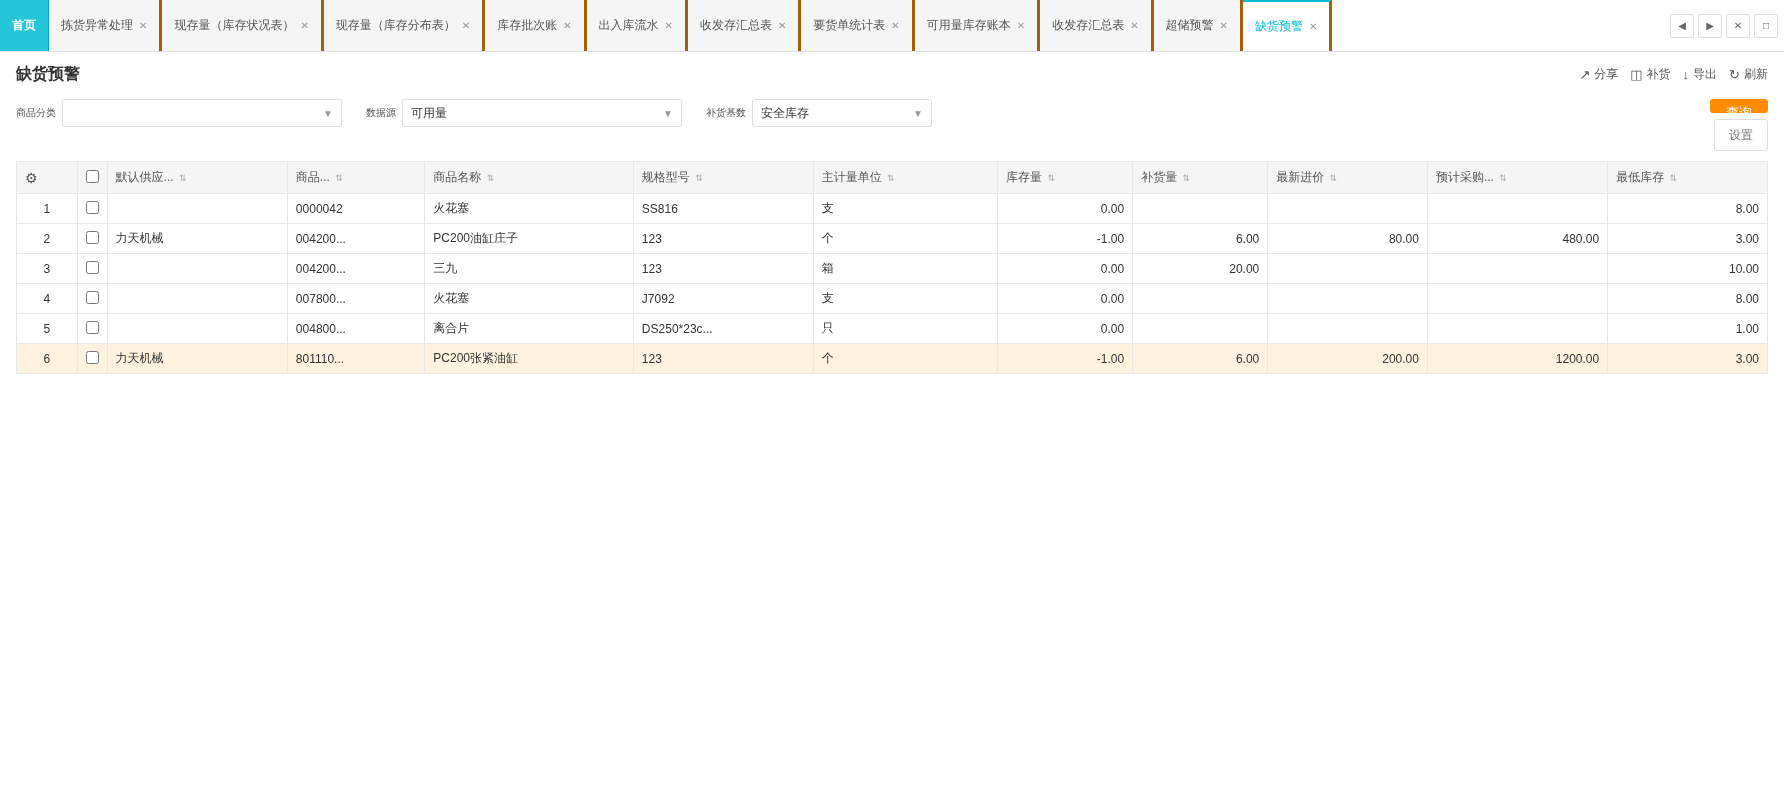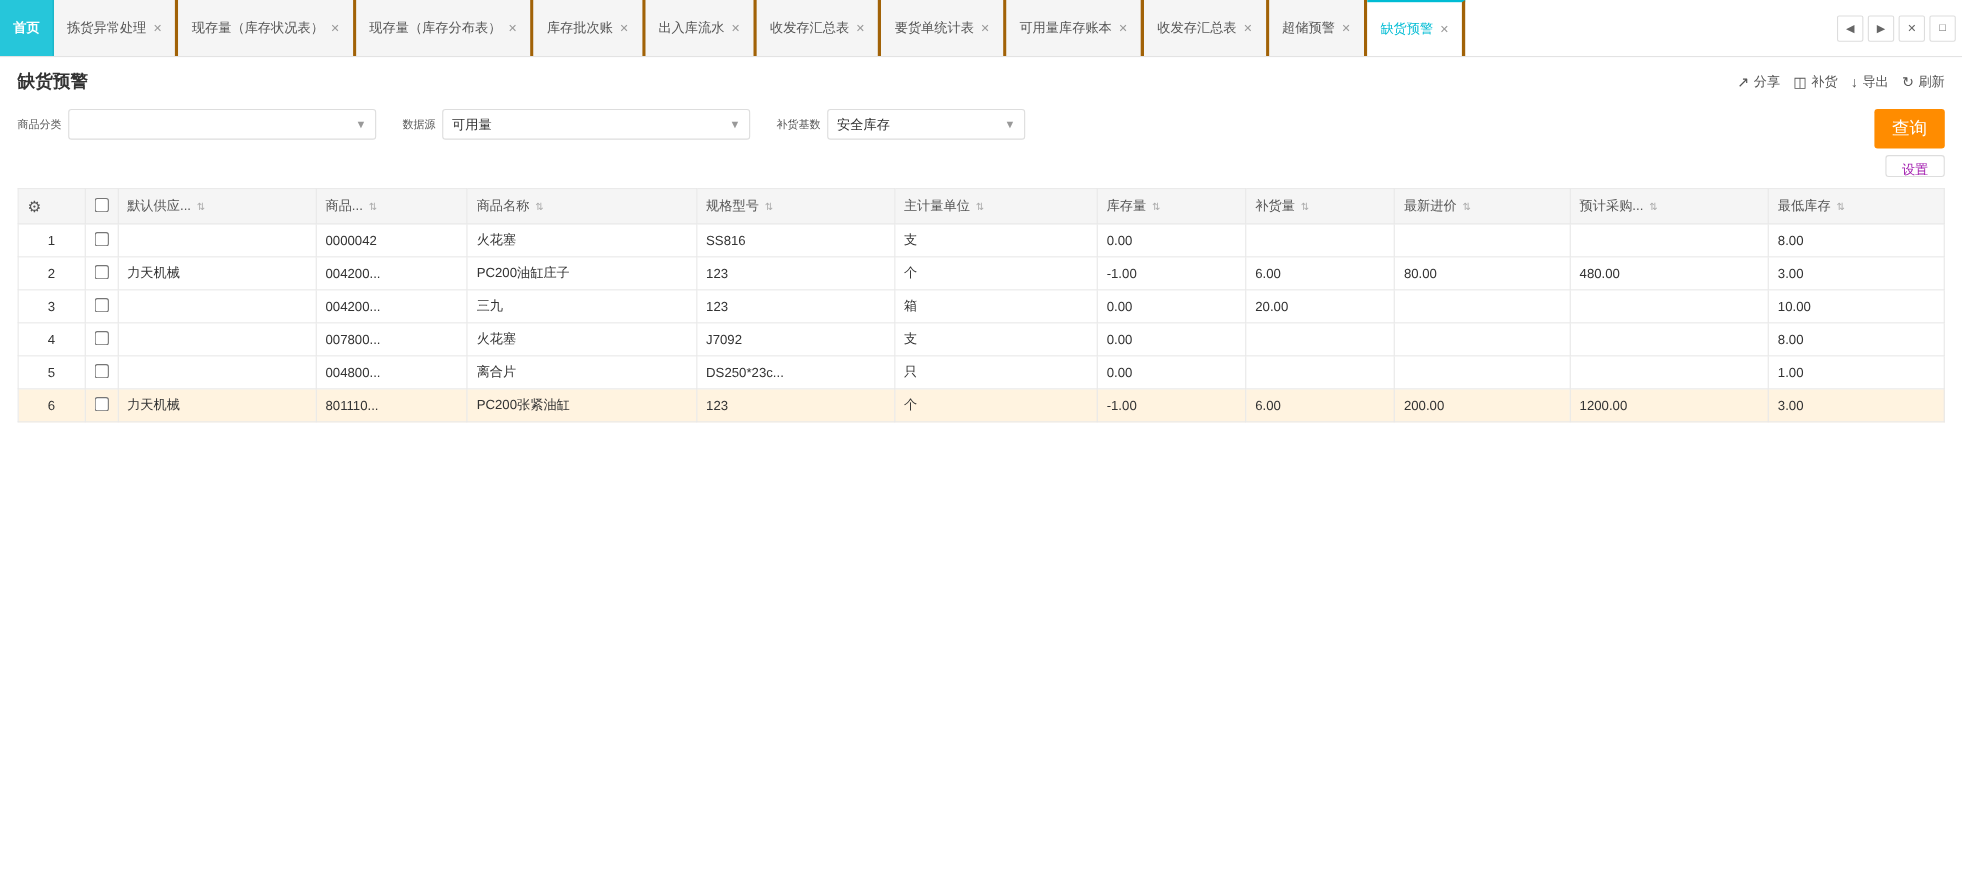--- a/index.html
+++ b/index.html
@@ -131,32 +131,32 @@
       color: #333;
       font-size: 12px;
     }
     .btn-query {
       background: #ff8c00;
       color: #fff;
       border: none;
       border-radius: 3px;
       padding: 5px 16px;
       cursor: pointer;
-      font-size: 16px;
-      height: 36px;
+      font-size: 13px;
+      height: 14px;
     }
     .btn-settings {
       background: #fff;
-      color: #a21caf;
+      color: #737373;
       border: 1px solid #ddd;
       border-radius: 3px;
       padding: 4px 14px;
       cursor: pointer;
       font-size: 12px;
-      height: 20px;
+      height: 32px;
     }
 
     
     .data-table {
       width: 100%;
       border-collapse: collapse;
       font-size: 12px;
     }
     .data-table th {
       background: #f5f5f5;
@@ -177,21 +177,21 @@
     }
     .data-table tr.highlighted td {
       background: #fff3e0;
     }
     .sort-icon {
       font-size: 9px;
       color: #aaa;
       margin-left: 2px;
     }
     .num-cell {
-      text-align: left;
+      text-align: right;
     }
     .center-cell {
       text-align: center;
     }
     .gear-btn {
       cursor: pointer;
       font-size: 14px;
       color: #555;
     }
     .checkbox-cell {

